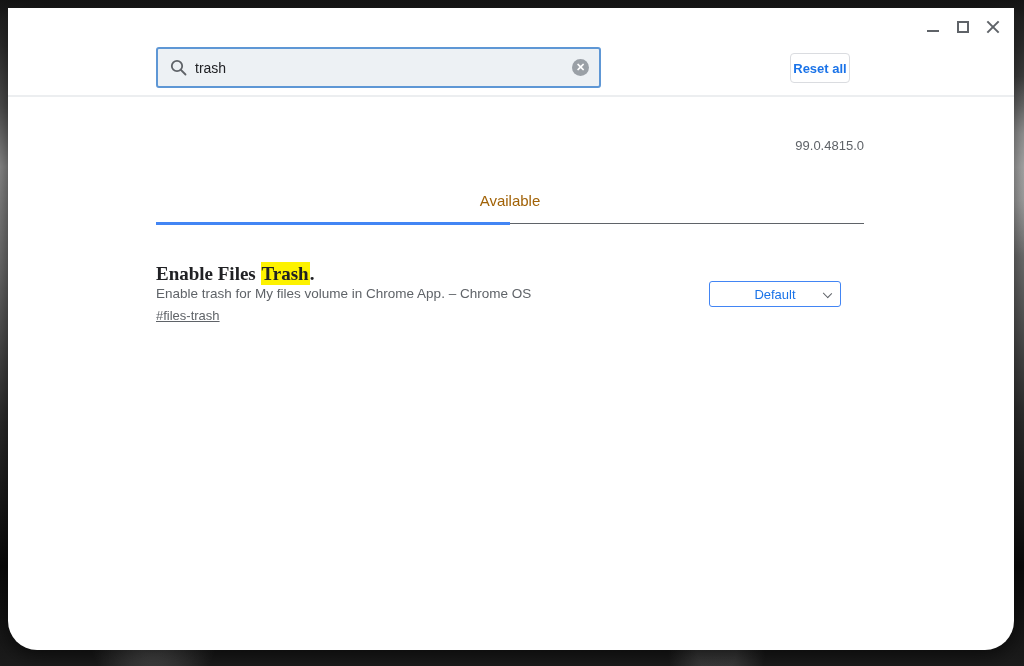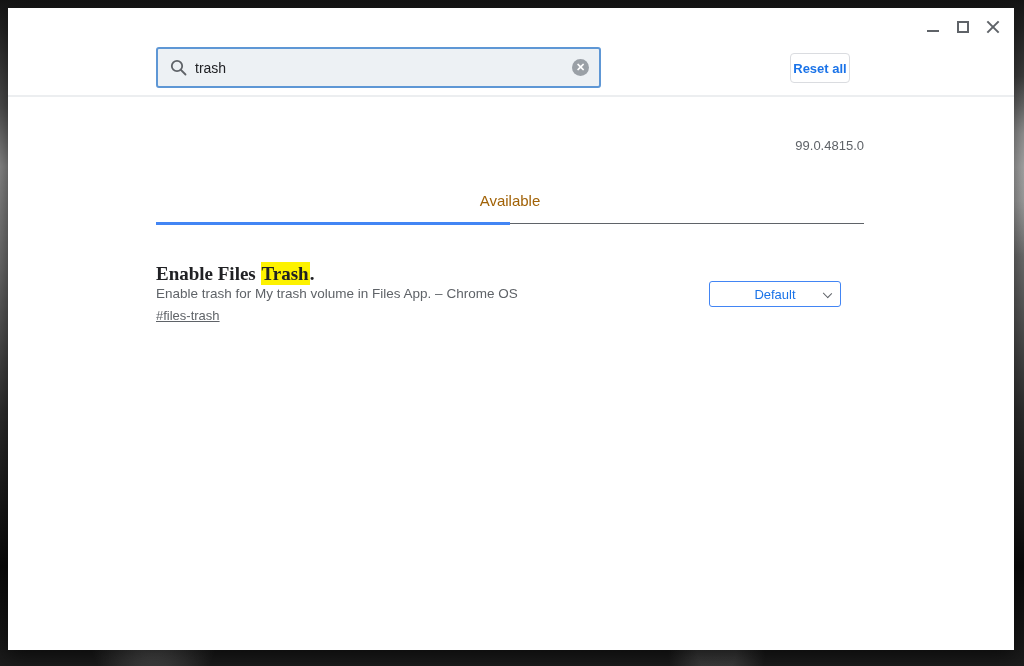--- a/index.html
+++ b/index.html
@@ -13,20 +13,21 @@
       radial-gradient(circle at 99% 25%, rgba(230,230,230,0.35) 0 3%, transparent 8%),
       linear-gradient(180deg, #141414 0%, #4f4f4f 16%, #8b8b8b 25%, #6b6b6b 40%, #2e2e2e 62%, #0a0a0a 85%, #1c1c1c 100%);
   }
 
   .window {
     position: absolute;
     left: 8px; top: 8px;
     width: 1006px; height: 642px;
     background: #ffffff;
     box-shadow: 0 6px 18px rgba(0,0,0,0.55);
+    border-radius: 29px;
   }
 
   
   .header {
     position: absolute;
     top: 0; left: 0; right: 0;
     height: 89px;
     background: #ffffff;
     border-bottom: 2px solid #eceef0;
   }
@@ -217,21 +218,21 @@
 
   <div class="tabs">
     <div class="tab active">Available</div>
     <div class="tab-underline"></div>
   </div>
 
   <div class="flag-title">
     <span>Enable Files </span><mark>Trash</mark><span>.</span>
   </div>
 
-  <div class="flag-desc">Enable trash for My trash volume in Files App. – Chrome OS</div>
+  <div class="flag-desc">Enable trash for My files volume in Chrome App. – Chrome OS</div>
 
   <a class="flag-link">#files-trash</a>
 
   <div class="flag-select">
     <span>Default</span>
     <span class="chevron-down"></span>
   </div>
 
 </div>
 

